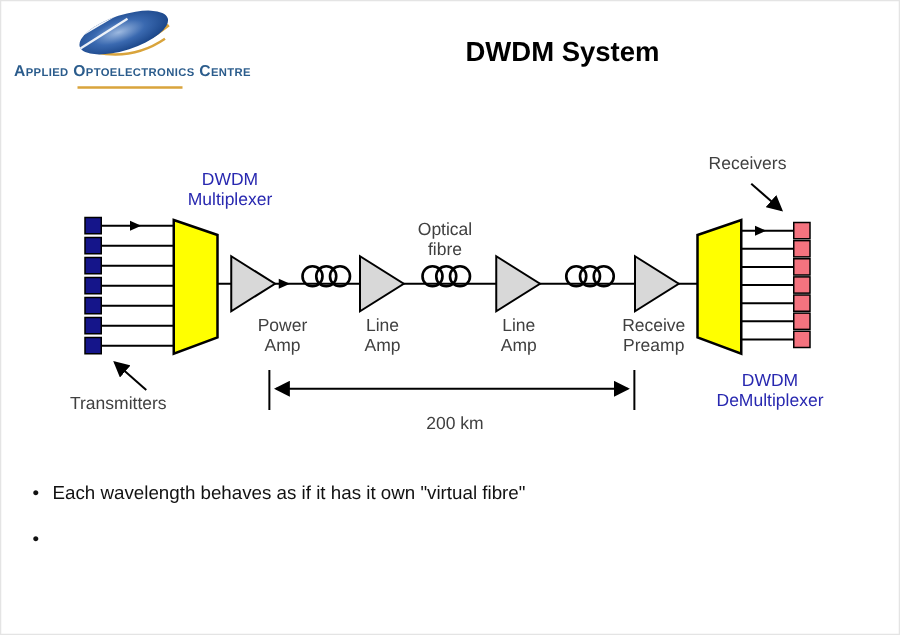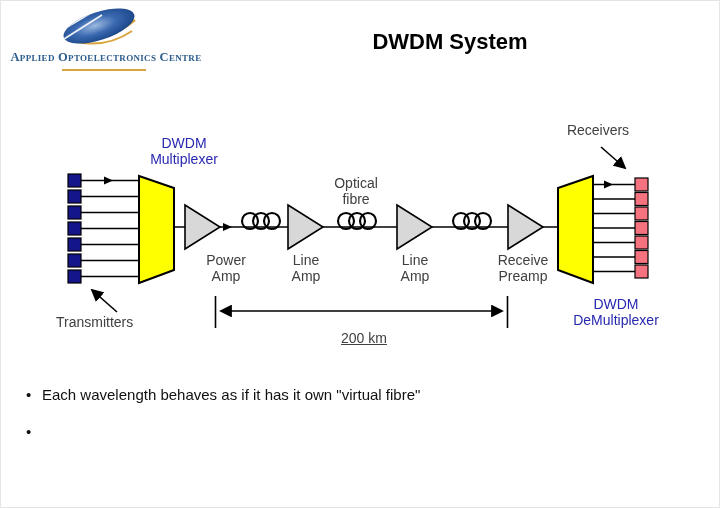--- a/index.html
+++ b/index.html
@@ -7,21 +7,21 @@
     position:relative; width:720px; height:508px; background:#ffffff;
     overflow:hidden; font-family:"Liberation Sans", sans-serif;
     box-shadow: inset 0 0 0 1px #e4e4e4;
   }
 
   
   .logo { position:absolute; left:0; top:0; width:212px; height:80px; }
   .logo svg { position:absolute; left:0; top:0; }
   .logo-text {
     position:absolute; left:0; top:50px; width:212px; text-align:center;
-    font-family:Liberation Serif, serif; font-variant:small-caps; font-weight:bold;
+    font-family:Liberation Sans, sans-serif; font-variant:small-caps; font-weight:bold;
     font-size:12.5px; letter-spacing:0.3px; color:var(--logo-text-blue,#2b5c8c);
     white-space:nowrap;
   }
   .logo-underline {
     position:absolute; left:62px; top:69px; width:84px; height:2px;
     background:var(--logo-gold,#d9a43c);
   }
 
   
   .title {
@@ -182,21 +182,21 @@
 Amp</div>
   <div class="dlabel" style="left:306px; top:252px;">Line
 Amp</div>
   <div class="dlabel" style="left:415px; top:252px;">Line
 Amp</div>
   <div class="dlabel" style="left:523px; top:252px;">Receive
 Preamp</div>
   <div class="dlabel blue" style="left:600px; top:296px;">DWDM
 DeMultiplexer</div>
   <div class="dlabel left" style="left:56px; top:314px;">Transmitters</div>
-  <div class="dlabel" style="left:364px; top:330px;text-decoration:underline;">200 km</div>
+  <div class="dlabel" style="left:364px; top:330px;">200 km</div>
 
   <ul class="bullets">
     <li>
       <span class="marker">•</span>
       <span>Each wavelength behaves as if it has it own "virtual fibre"</span>
     </li>
     <li>
       <span class="marker">•</span>
     </li>
   </ul>

